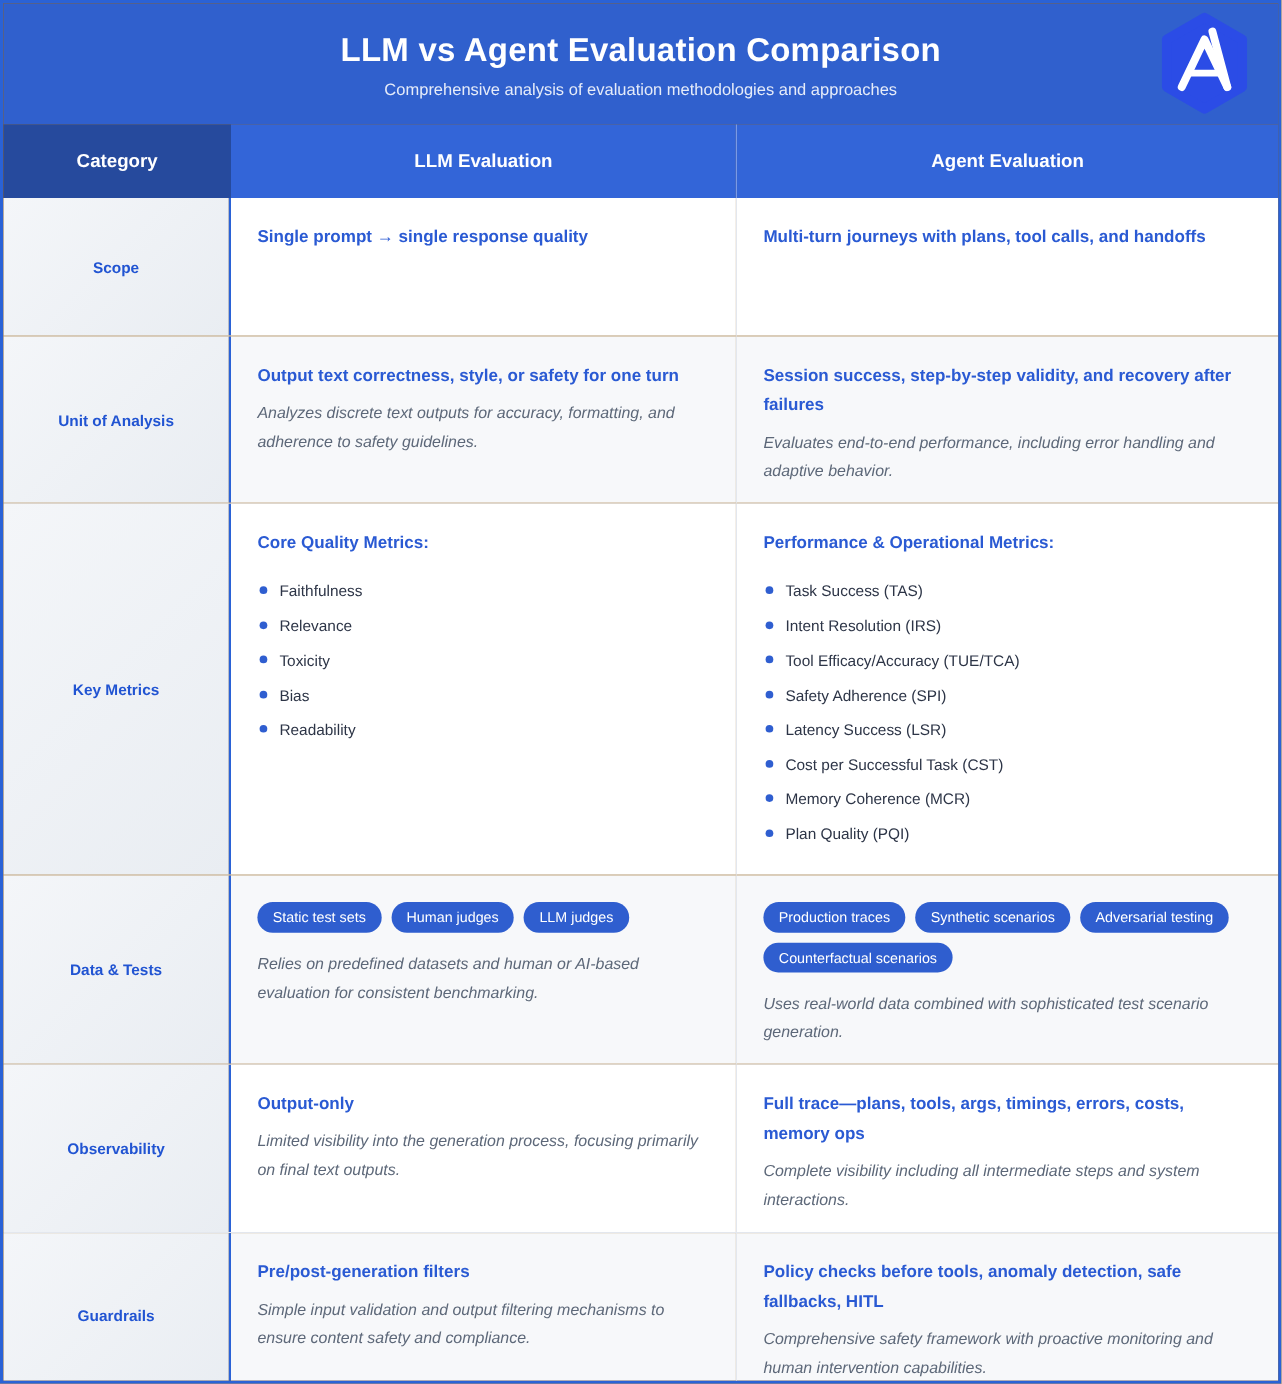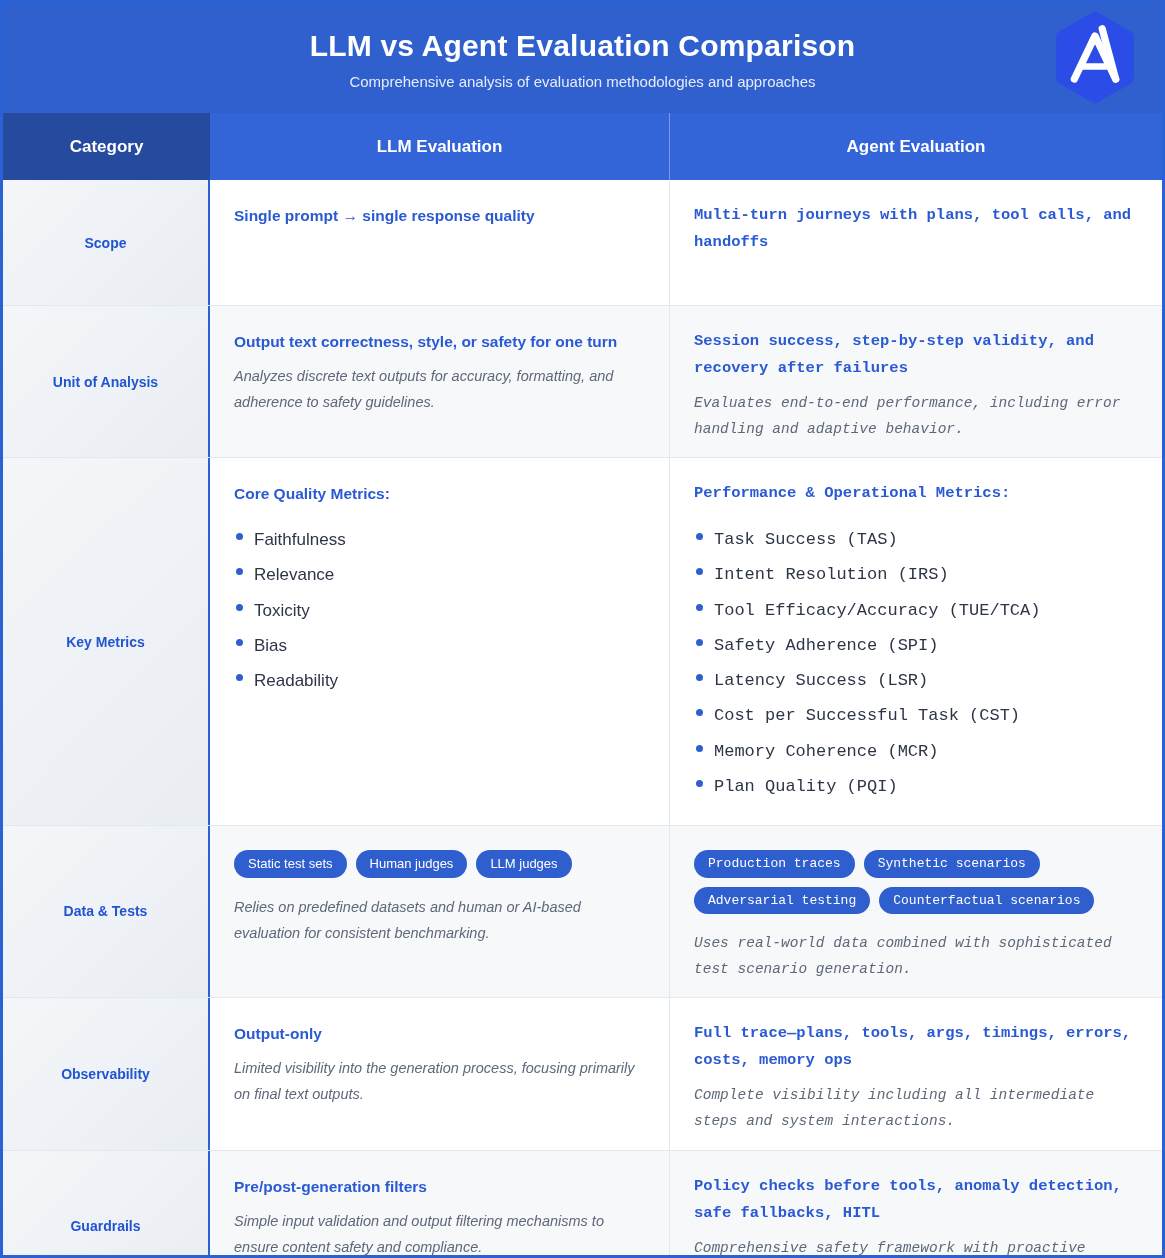--- a/index.html
+++ b/index.html
@@ -42,31 +42,31 @@
   .row:first-child { border-top:none; }
 
   .cat-cell {
     background:linear-gradient(135deg,#f4f6f9 0%,#e9edf2 100%);
     border-right:2px solid #2a62d6;
     display:flex; align-items:center; justify-content:center;
     color:#2154d2; font-size:14px; font-weight:bold; text-align:center;
     padding:8px;
   }
   .cell { padding:22px 26px 14px 24px; background:#ffffff; }
-  .cell.agent-cell { border-left:1px solid #e3e7ee;font-family:Liberation Mono, monospace; }
+  .cell.agent-cell { border-left:1px solid #e3e7ee; }
   .row.alt .cell { background:#f7f8fa; }
 
   .cell-heading { color:#2a5ad3; font-size:15.5px; font-weight:bold; line-height:1.75; margin-bottom:8px; }
   .cell-desc { color:#5d6879; font-size:14.5px; font-style:italic; line-height:1.8; }
 
   
   .metric-list { list-style:none; margin-top:22px; }
   .metric-list li {
     position:relative; padding-left:20px; margin-bottom:14px;
-    color:#2d3547; font-size:17px; line-height:1.25;
+    color:#2d3547; font-size:14px; line-height:1.25;
   }
   .metric-list li::before {
     content:""; position:absolute; left:2px; top:4px;
     width:7px; height:7px; border-radius:50%; background:#2f5ed0;
   }
 
   
   .tag-row { display:flex; flex-wrap:wrap; gap:9px; margin:2px 0 16px 0; }
   .tag {
     background:#2f5ecf; color:#ffffff; font-size:13px;

